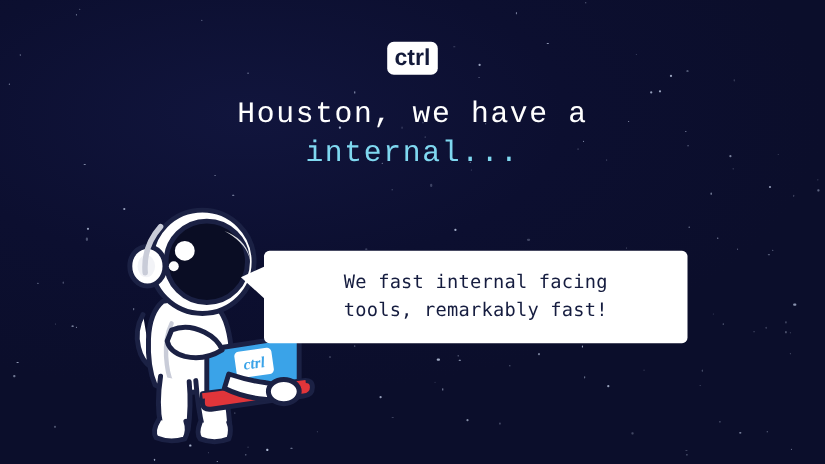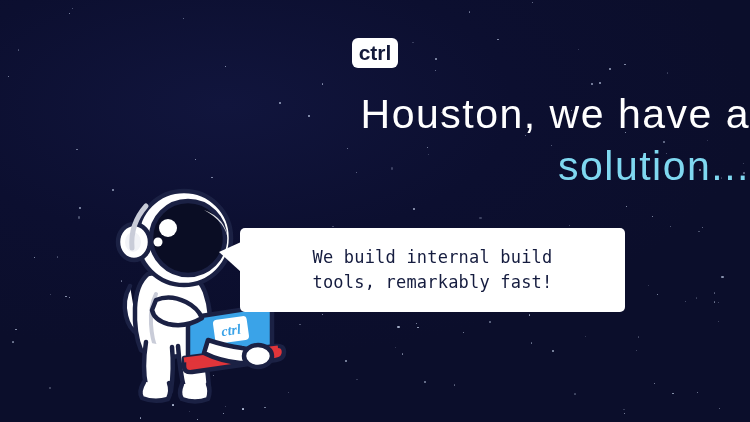--- a/index.html
+++ b/index.html
@@ -30,23 +30,23 @@
   .logo-badge{
     background:#ffffff;color:#131a3a;
     border-radius:6px;
     padding:4px 7px 5px 7px;
     font-size:21px;font-weight:700;line-height:1;
     font-family:"Liberation Sans",sans-serif;
   }
 
   
   .headline{
-    position:absolute;left:0;right:0;top:88px;text-align:right;
-    font-family:Liberation Sans, sans-serif;
-    font-size:41px;line-height:1.28;font-weight:400;
+    position:absolute;left:0;right:0;top:88px;text-align:center;
+    font-family:Liberation Mono, monospace;
+    font-size:27px;line-height:1.28;font-weight:400;
     letter-spacing:1.5px;
   }
   .hl-line1{color:#ffffff;display:block;}
   .hl-line2{color:#7fd8f0;display:block;}
 
   
   .bubble{
     position:absolute;left:240px;top:228px;width:385px;height:84px;
     background:#ffffff;border-radius:5px;
     display:flex;align-items:center;justify-content:center;
@@ -215,21 +215,21 @@
       <div class="star" style="left: 524.7px; top: 134.8px; width: 1.25px; height: 1.25px; opacity: 0.56;"></div>
       <div class="star" style="left: 717.9px; top: 302px; width: 1.25px; height: 1.25px; opacity: 0.37;"></div>
     </div>
 
   <div class="logo">
     <span class="logo-badge">ctrl</span>
   </div>
 
   <div class="headline">
     <span class="hl-line1">Houston, we have a</span>
-    <span class="hl-line2">solution...</span>
+    <span class="hl-line2">internal...</span>
   </div>
 
   <div class="astronaut">
     <svg viewBox="0 0 190 212" xmlns="http://www.w3.org/2000/svg">
       <g stroke="#1b2144" stroke-width="4.5" stroke-linejoin="round" stroke-linecap="round">
 
         <path d="M34 96 q-8 14 -4 30 q3 13 12 18" fill="#ffffff"></path>
 
         <path d="M52 84 q-12 10 -13 34 q-1 26 6 42 q16 9 40 6 q20 -3 28 -12 q4 -30 -4 -52 q-8 -20 -26 -23 z" fill="#ffffff"></path>
 
@@ -270,17 +270,17 @@
       <g stroke="#1b2144" stroke-width="4.5" stroke-linejoin="round" stroke-linecap="round">
         <path d="M60 110 q14 -6 30 2 q12 6 16 16 q-16 10 -34 6 q-14 -4 -16 -14 z" fill="#ffffff"></path>
         <path d="M112 150 q18 6 34 8 q10 1 12 8 q-2 8 -14 7 q-20 -2 -36 -10 z" fill="#ffffff"></path>
         <ellipse cx="162" cy="166" rx="14" ry="11" fill="#ffffff"></ellipse>
       </g>
     </svg>
   </div>
 
   <div class="bubble">
     <div class="bubble-tail"></div>
-    <div class="bubble-text">We build internal build
+    <div class="bubble-text">We fast internal facing
 tools, remarkably fast!</div>
   </div>
 
 </div>
 
 </body></html>

